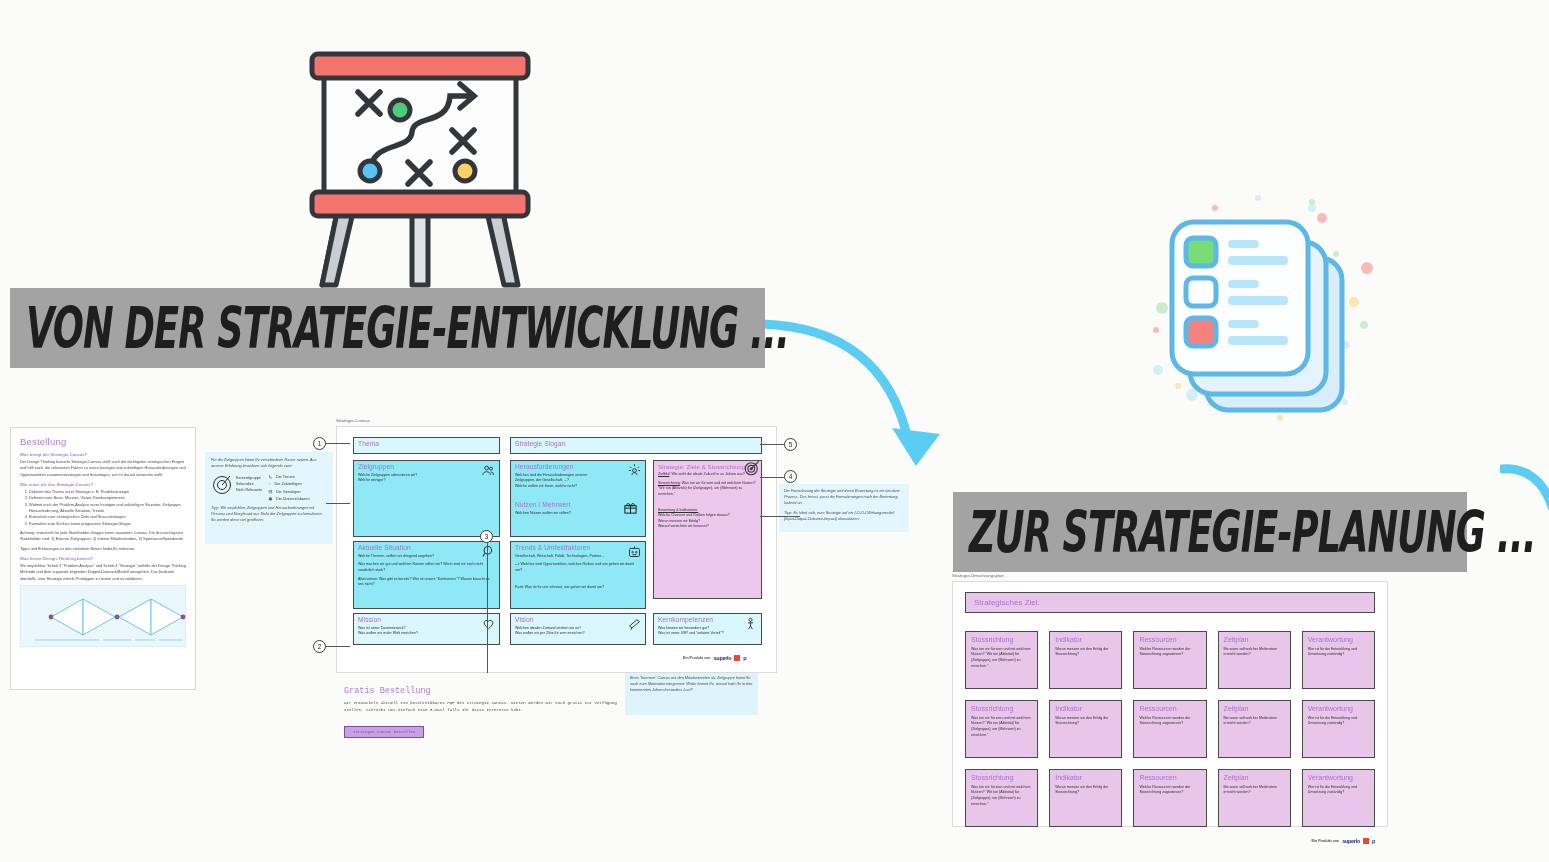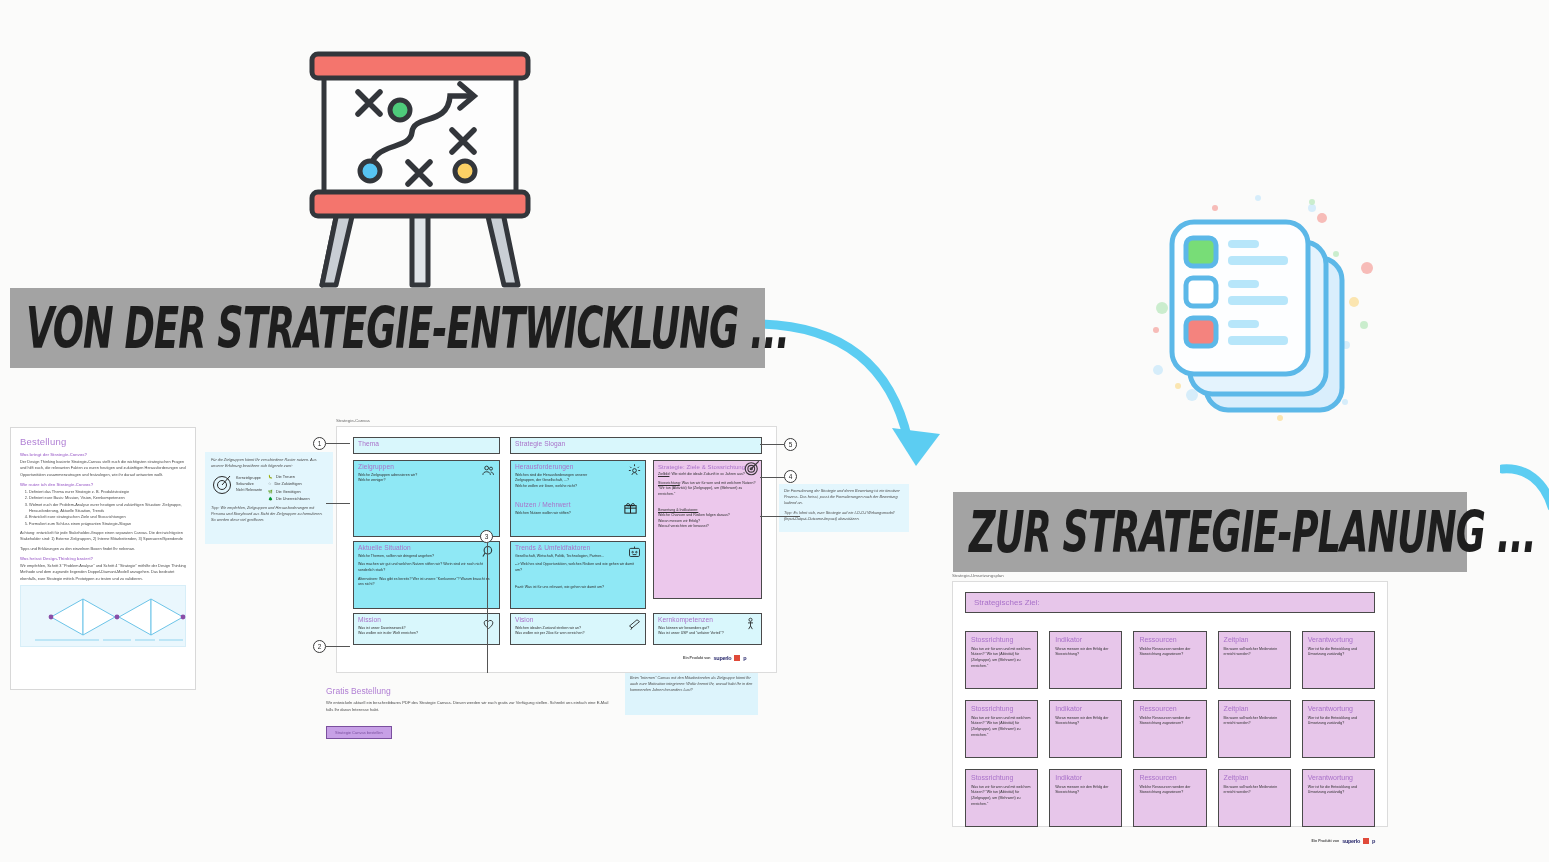--- a/index.html
+++ b/index.html
@@ -105,21 +105,21 @@
   .callout {
     width:13px; height:13px; border-radius:50%;
     border:1px solid #3a3a3a; background:#fff;
     display:flex; align-items:center; justify-content:center;
     font-size:6.5px; color:#2a2a2a;
   }
   .cline { background:#555; height:1px; }
   .cline-v { background:#555; width:1px; }
 
   
-  #gratis { left:326px; top:686px; width:290px; }
+  #gratis { left:344px; top:686px; width:290px;font-family:Liberation Mono, monospace; }
   .g-h { color:#b07fd4; font-size:8.5px; margin:0 0 4px 0; }
   .g-p { font-size:4.1px; line-height:1.65; color:#4a4a4a; margin:0 0 6px 0; }
   .g-btn {
     display:inline-block; background:#c7a0e6; border:1px solid #7a4f9e;
     color:#7a4f9e; font-size:4px; padding:3px 8px; cursor:pointer;
   }
 
   
   #plan-label { left:952px; top:573px; font-size:4.4px; color:#6a6a6a; }
   #plan-frame {

